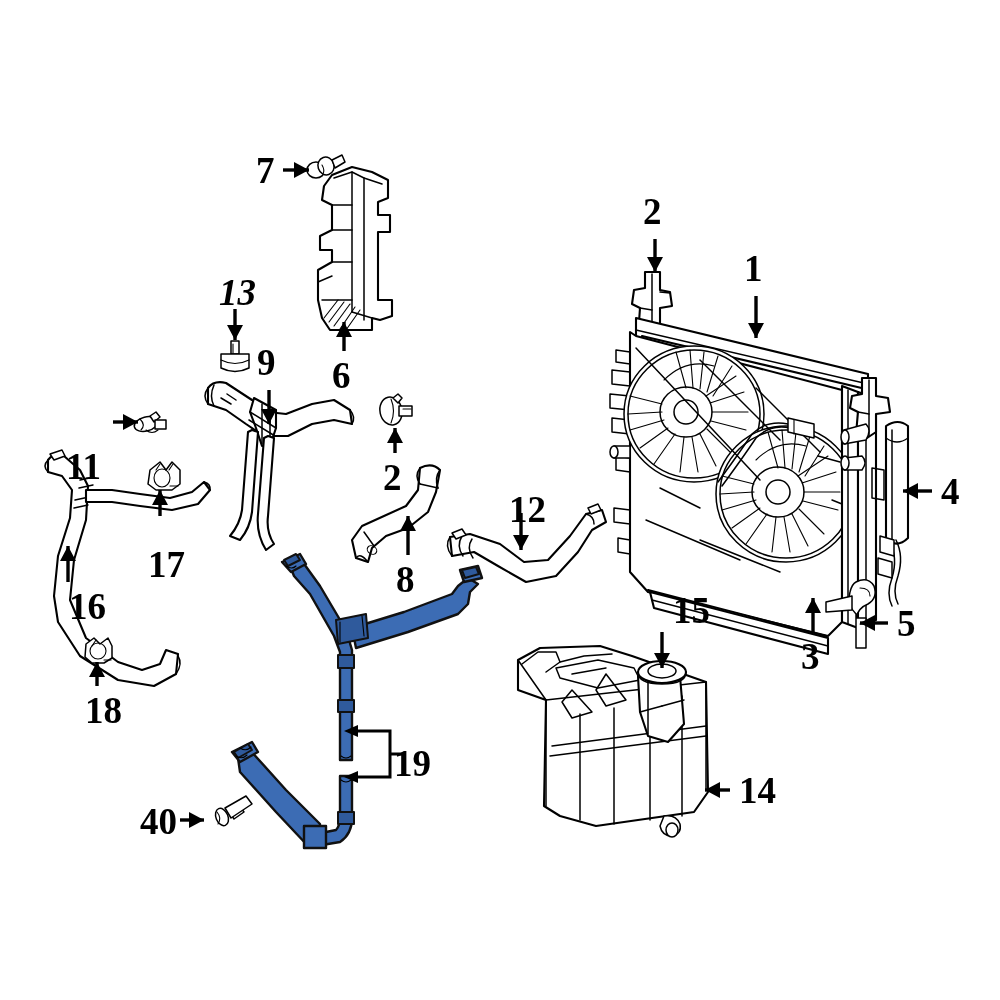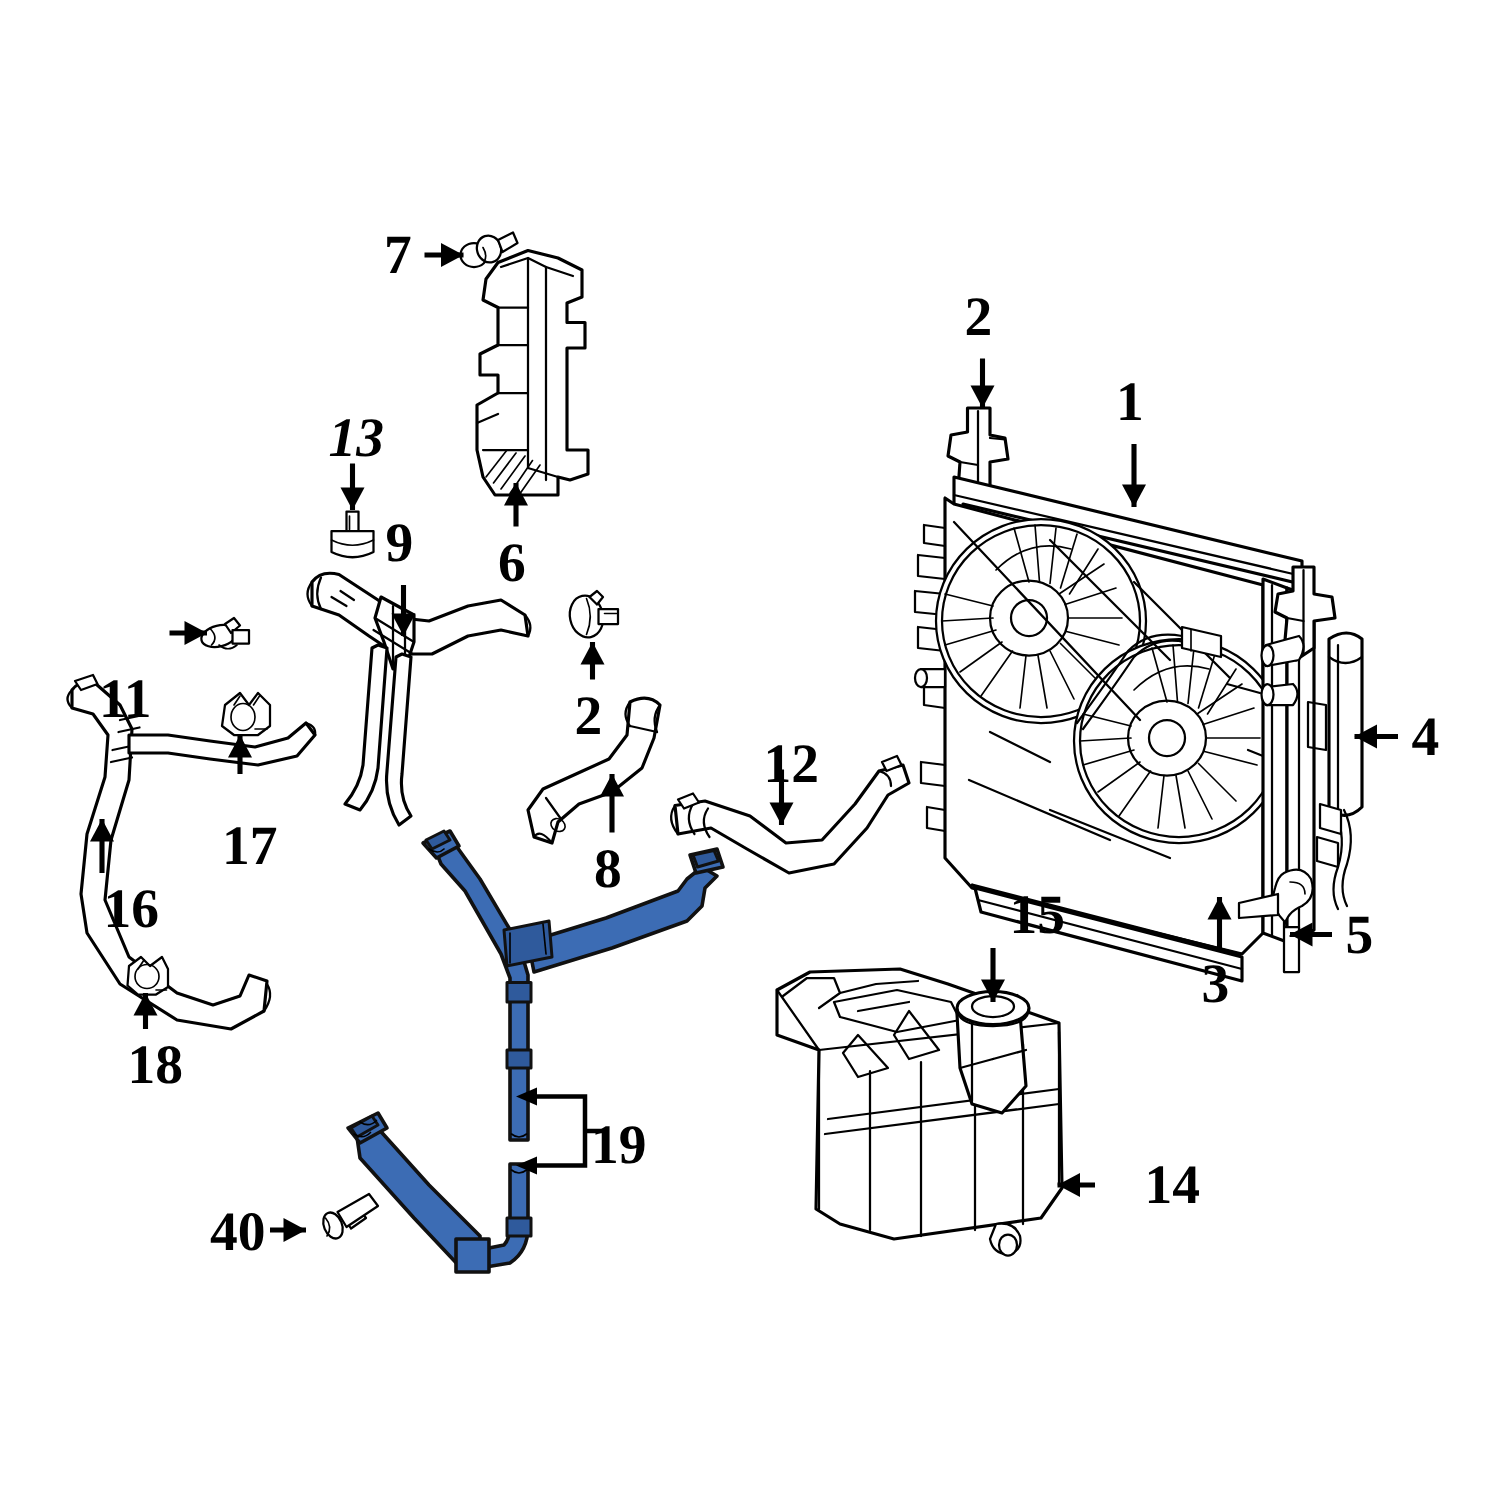--- a/index.html
+++ b/index.html
@@ -527,21 +527,21 @@
       <div class="callout-label" style="left: 941px; top: 473px;">4</div>
       <div class="callout-label" style="left: 897px; top: 605px;">5</div>
       <div class="callout-label" style="left: 332px; top: 357px;">6</div>
       <div class="callout-label" style="left: 256px; top: 152px;">7</div>
       <div class="callout-label" style="left: 396px; top: 561px;">8</div>
       <div class="callout-label" style="left: 257px; top: 344px;">9</div>
       <div class="callout-label" style="left: 383px; top: 459px;">2</div>
       <div class="callout-label" style="left: 66px; top: 404px; margin-top: 44px;">11</div>
       <div class="callout-label" style="left: 509px; top: 491px;">12</div>
       <div class="callout-label" style="left: 219px; top: 274px; font-style: italic;">13</div>
-      <div class="callout-label" style="left: 739px; top: 772px; margin-left: 24px;">14</div>
+      <div class="callout-label" style="left: 739px; top: 772px;">14</div>
       <div class="callout-label" style="left: 650px; top: 592px; margin-left: 23px;">15</div>
       <div class="callout-label" style="left: 69px; top: 588px;">16</div>
       <div class="callout-label" style="left: 148px; top: 546px;">17</div>
       <div class="callout-label" style="left: 85px; top: 692px;">18</div>
       <div class="callout-label" style="left: 394px; top: 745px;">19</div>
       <div class="callout-label" style="left: 140px; top: 803px;">40</div>
     </div>
 
 </div>
 

